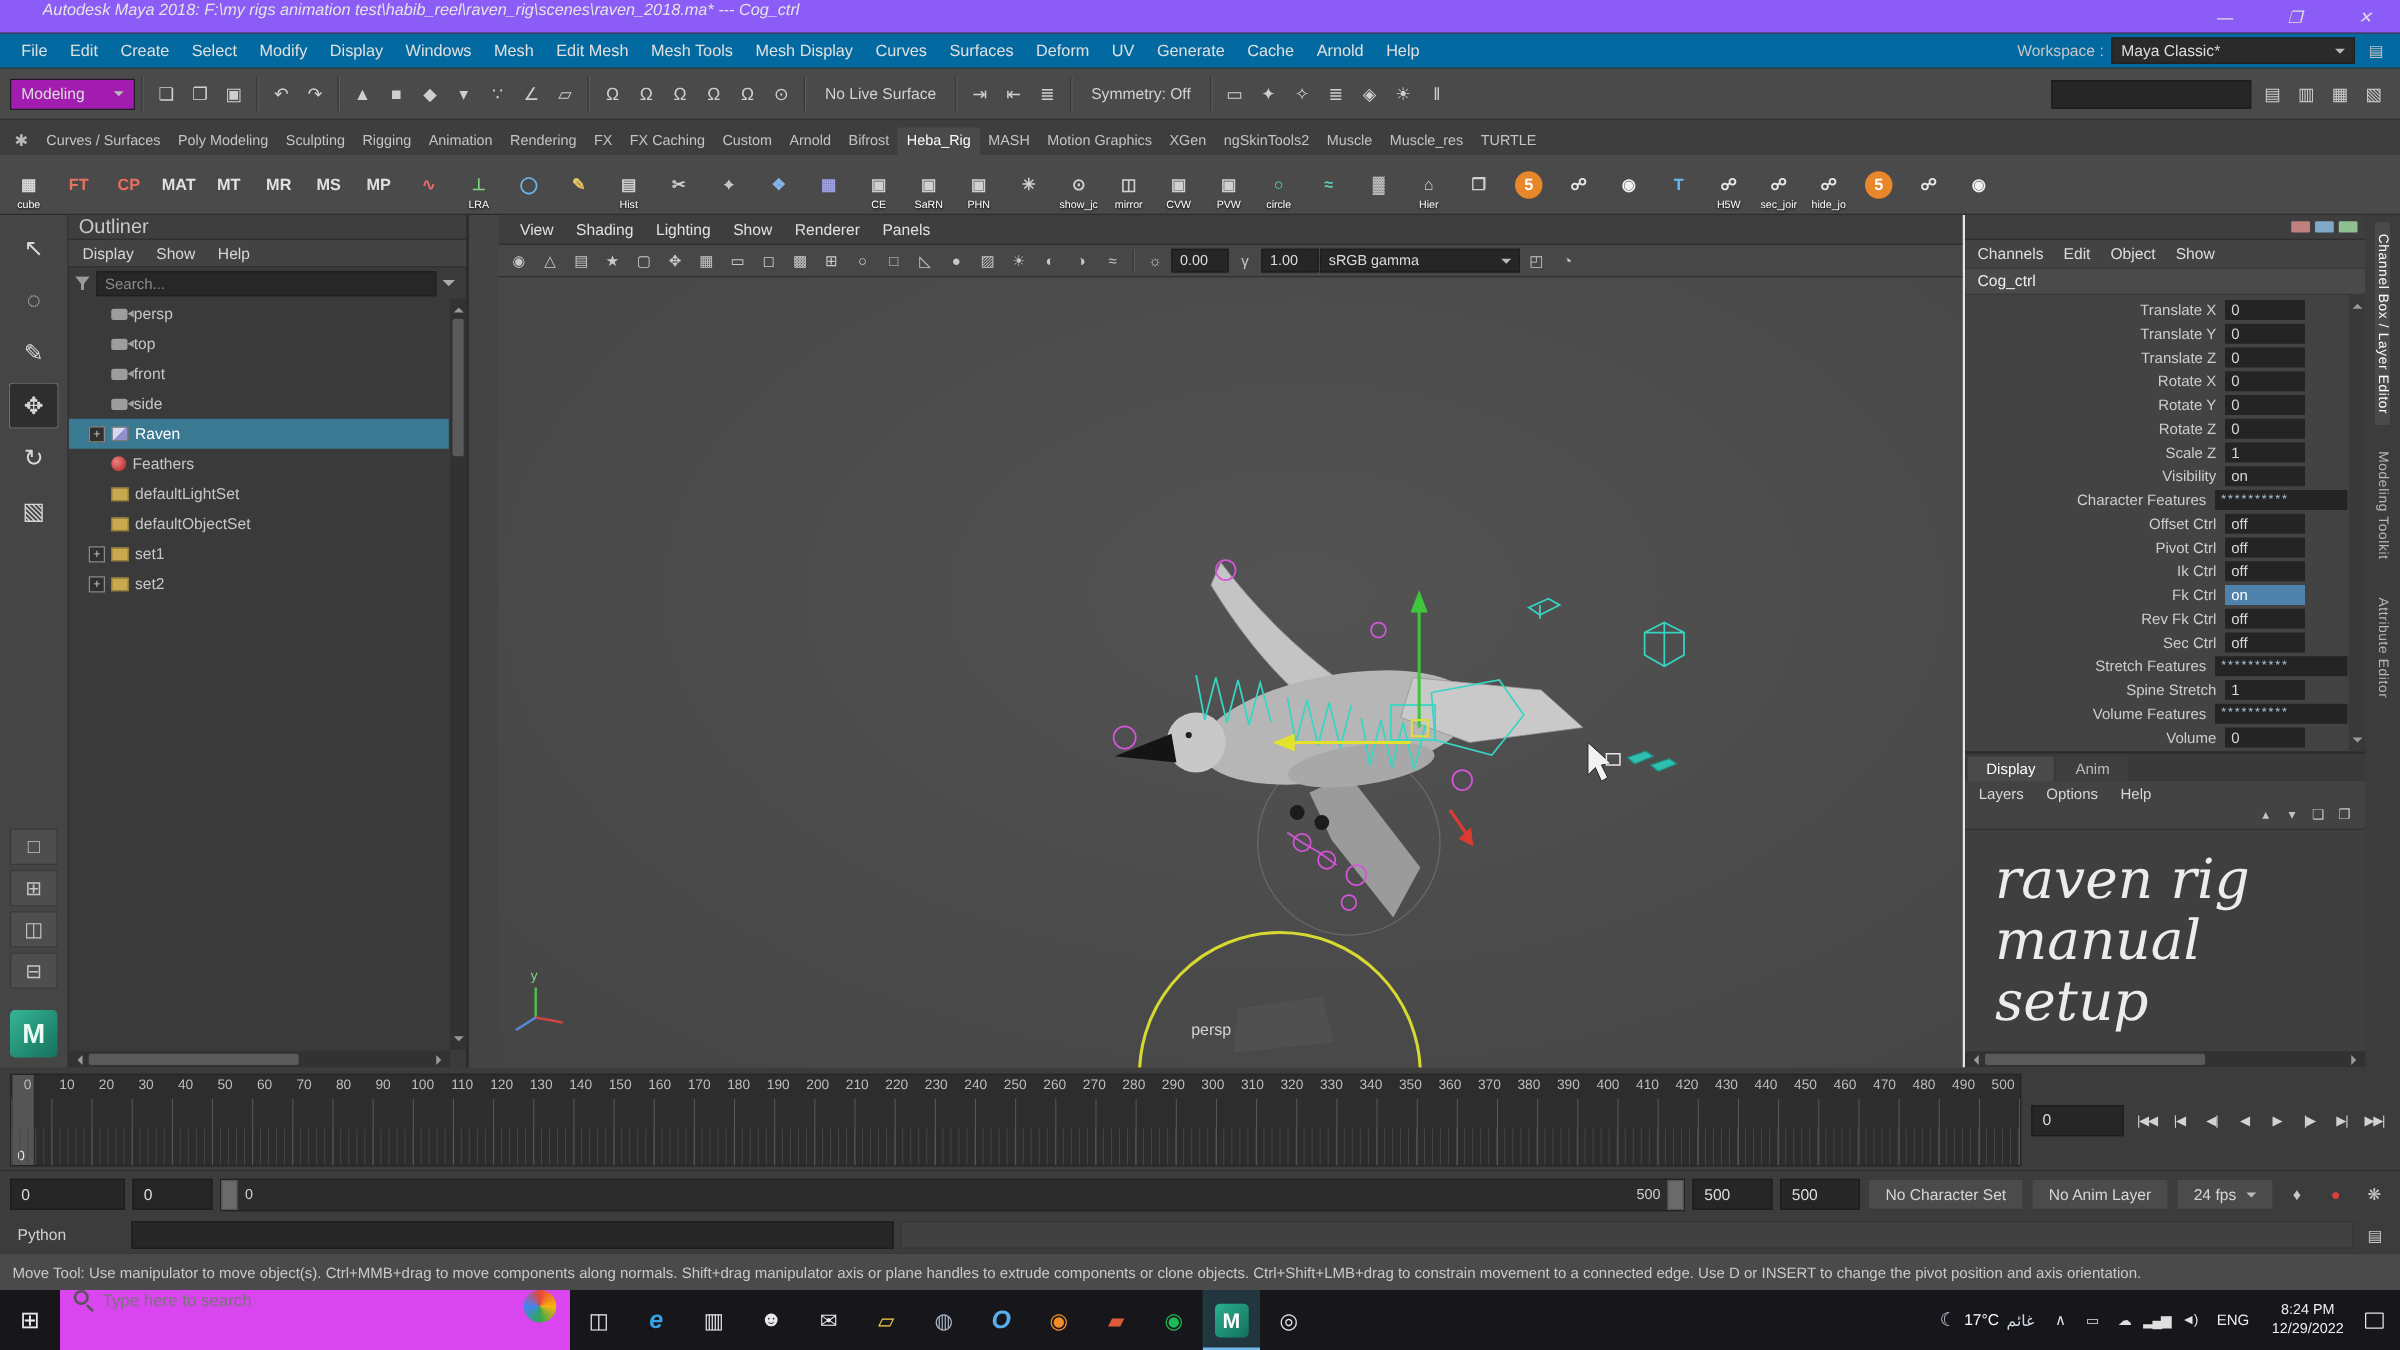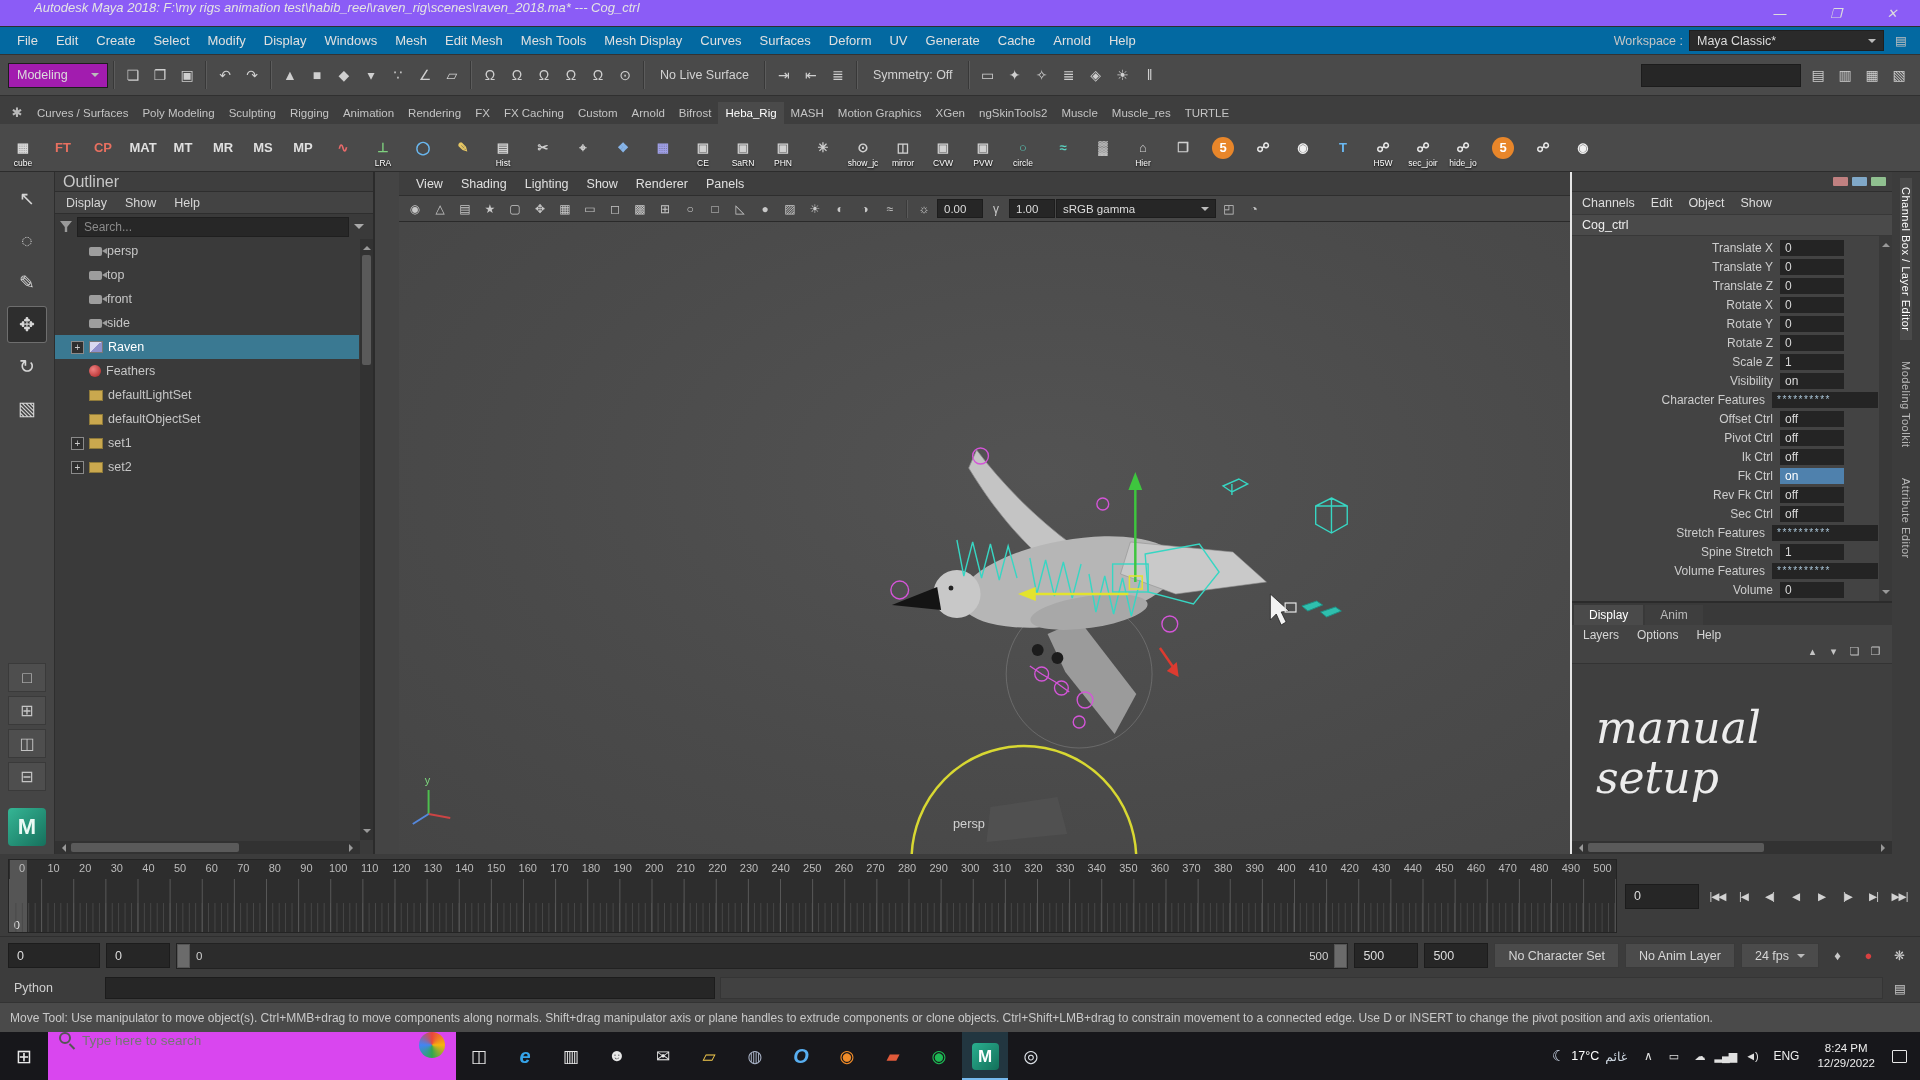--- a/index.html
+++ b/index.html
@@ -871,20 +871,21 @@
           </div>
         <div class="lp-icons">
 
         <span class="lp-icon">▴</span>
             <span class="lp-icon">▾</span>
             <span class="lp-icon">❏</span>
             <span class="lp-icon">❐</span>
           </div>
         <div class="lp-note">
 
+        <div class="note-line">raven rig</div>
             <div class="note-line">manual setup</div>
           </div>
         <div class="lp-hscroll">
           <span class="arr left"></span>
           <span class="hthumb"></span>
           <span class="arr right"></span>
         </div>
       </div>
     </div>
 

